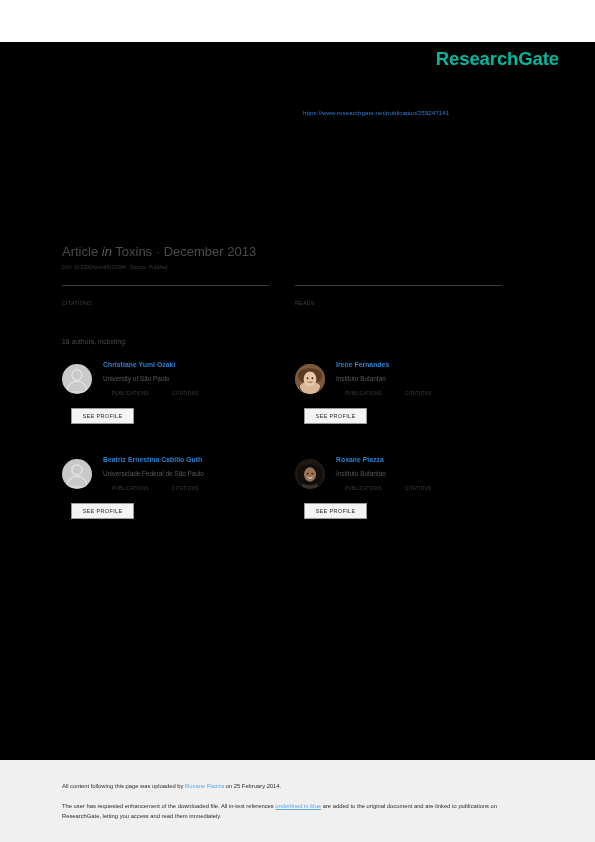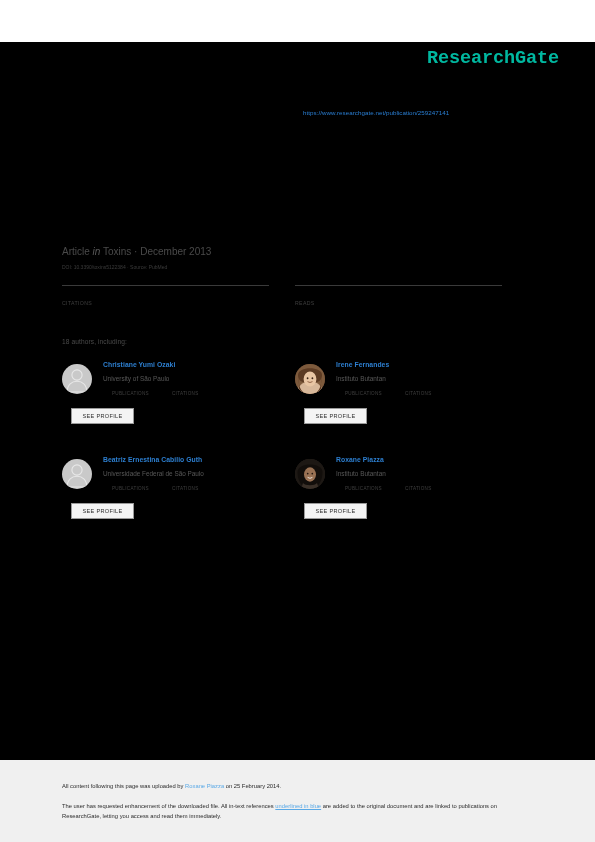--- a/index.html
+++ b/index.html
@@ -33,21 +33,21 @@
     width: 595px;
     height: 718px;
     background: #000000;
   }
 
   
   .rg-logo {
     position: absolute;
     right: 36px;
     top: 6px;
-    font-family: Liberation Mono, monospace;
+    font-family: Liberation Sans, sans-serif;
     font-size: 18.5px;
     font-weight: bold;
     color: #00b8a0;
     letter-spacing: -0.1px;
     white-space: nowrap;
     text-align: right;
   }
 
   
   .rg-url {
@@ -61,21 +61,21 @@
   }
 
   
   .meta-block {
     position: absolute;
     left: 62px;
     top: 205px;
     width: 470px;
   }
   .meta-line-1 {
-    font-size: 10px;
+    font-size: 13px;
     color: #4a4a4a;
     white-space: nowrap;
     line-height: 10px;
   }
   .meta-line-1 .em {
     font-style: italic;
     color: #5a5a5a;
   }
   .meta-line-2 {
     font-size: 5px;

